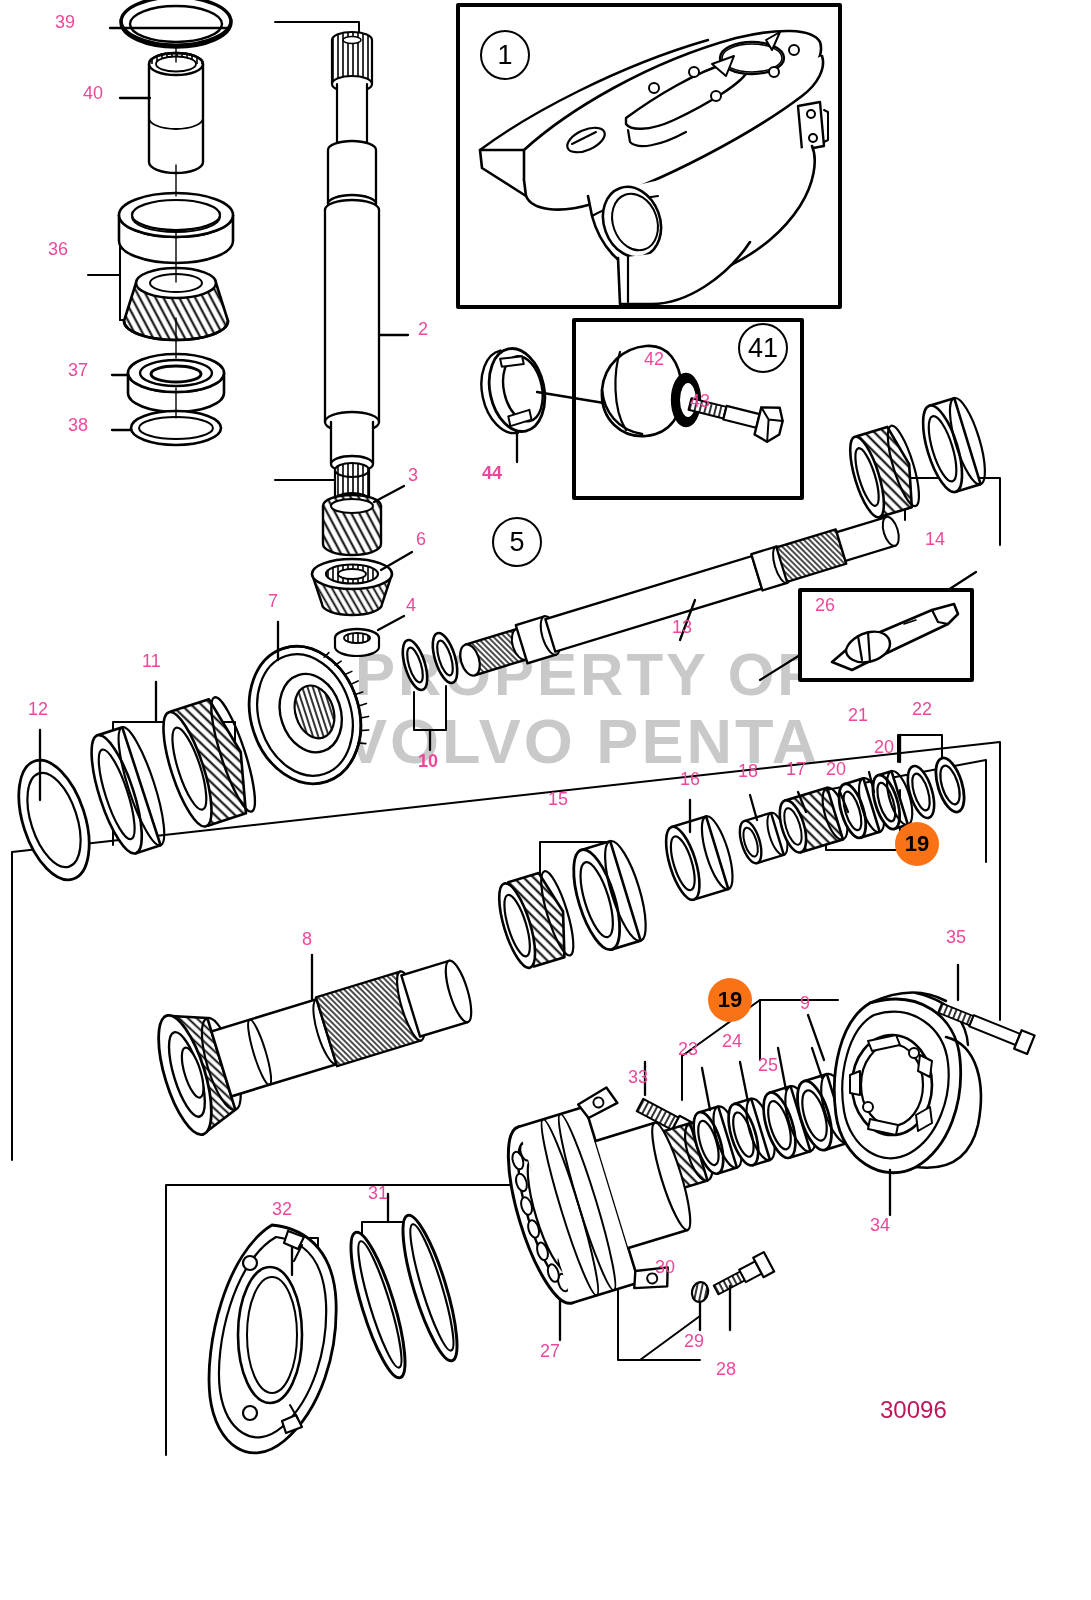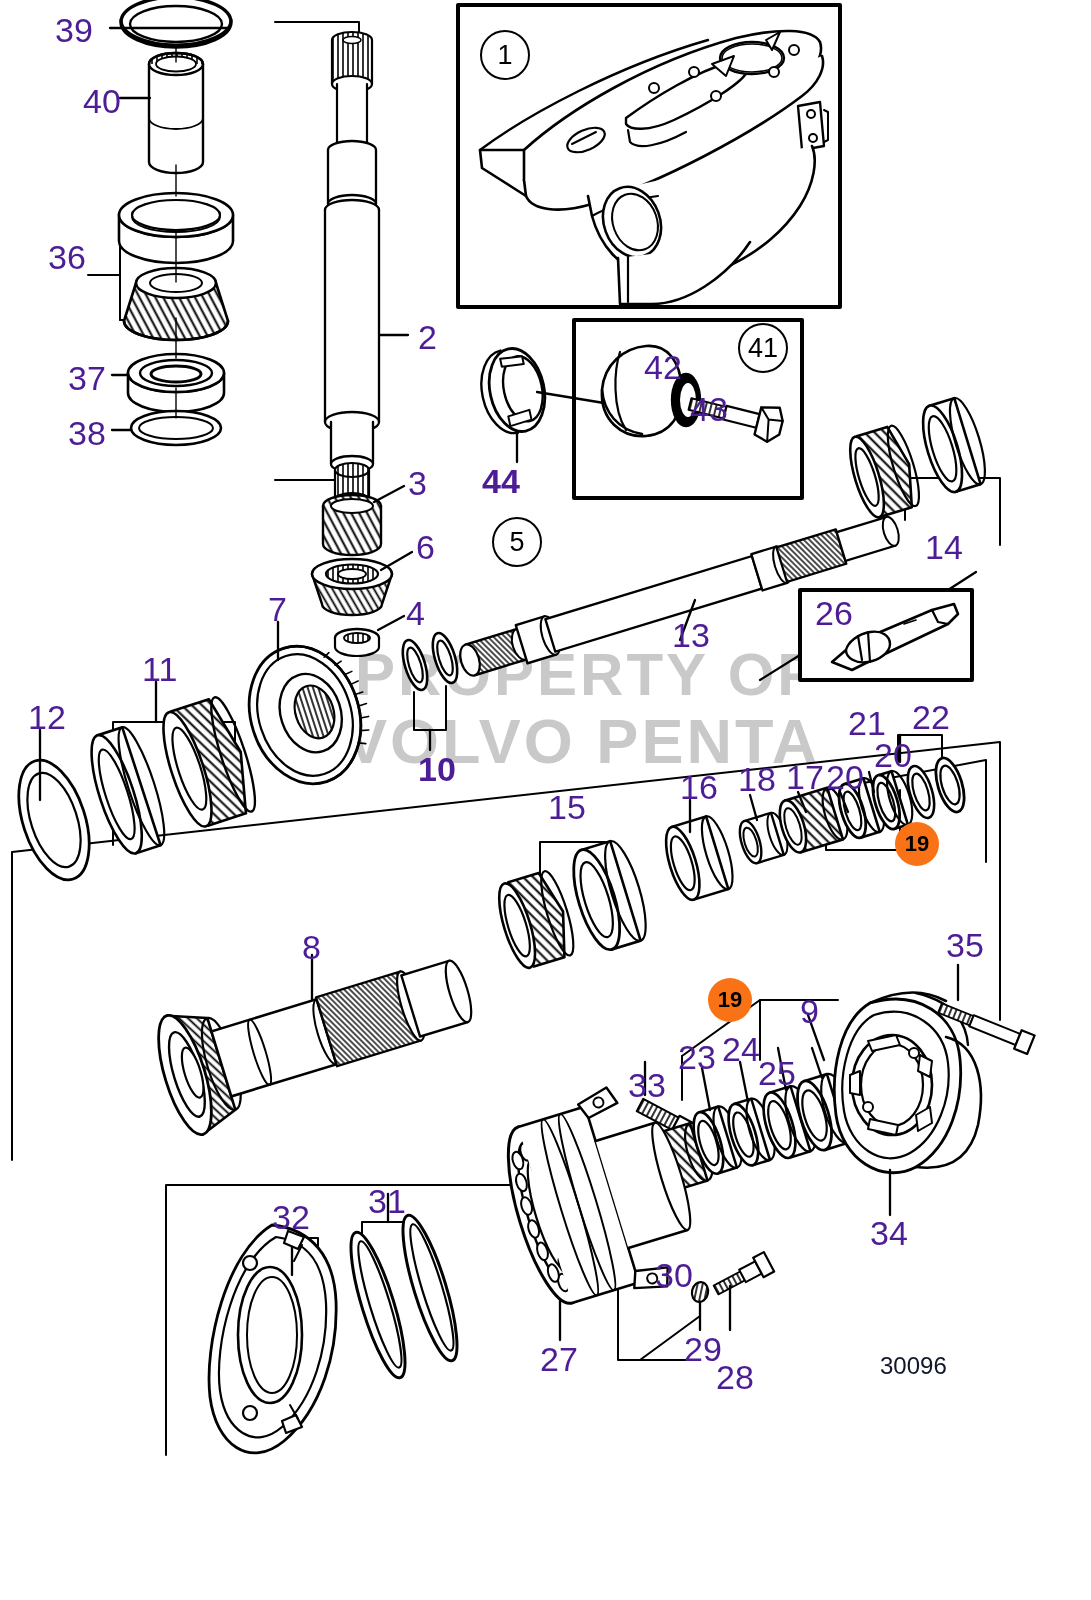--- a/index.html
+++ b/index.html
@@ -1,27 +1,27 @@
 <!DOCTYPE html>
 <html><head>
 <meta charset="utf-8">
 <style>
   html,body{margin:0;padding:0;background:#ffffff;}
   body{font-family:"Liberation Sans",sans-serif;}
   #sheet{position:relative;width:1091px;height:1600px;background:#fff;overflow:hidden;}
   #sheet svg{position:absolute;left:0;top:0;}
-  .lbl{position:absolute;font-family:"Liberation Sans",sans-serif;font-size:34px;color:#4c1d95;
+  .lbl{position:absolute;font-family:"Liberation Sans",sans-serif;font-size:18px;color:#ec4899;
        line-height:1;white-space:nowrap;letter-spacing:0px;}
   .badge{position:absolute;width:44px;height:44px;border-radius:50%;background:#f97316;
          color:#000;font-size:22px;font-weight:bold;display:flex;align-items:center;
          justify-content:center;font-family:"Liberation Sans",sans-serif;}
   .circnum{position:absolute;width:46px;height:46px;border-radius:50%;border:2.6px solid #000;
            background:#fff;color:#000;font-size:27px;display:flex;align-items:center;
            justify-content:center;font-family:"Liberation Sans",sans-serif;}
-  .idnum{position:absolute;font-size:24px;color:#0f172a;font-family:"Liberation Sans",sans-serif;}
+  .idnum{position:absolute;font-size:24px;color:#be185d;font-family:"Liberation Sans",sans-serif;margin-top:44px;}
   .wm{position:absolute;font-family:"Liberation Sans",sans-serif;font-weight:bold;
       color:#c9c9c9;letter-spacing:3px;pointer-events:none;}
 </style>
 </head>
 <body>
 
 <div id="sheet">
 
   <div class="wm" style="left:355px;top:640px;font-size:60px;">PROPERTY OF</div>
   <div class="wm" style="left:345px;top:705px;font-size:63px;">VOLVO PENTA</div>

